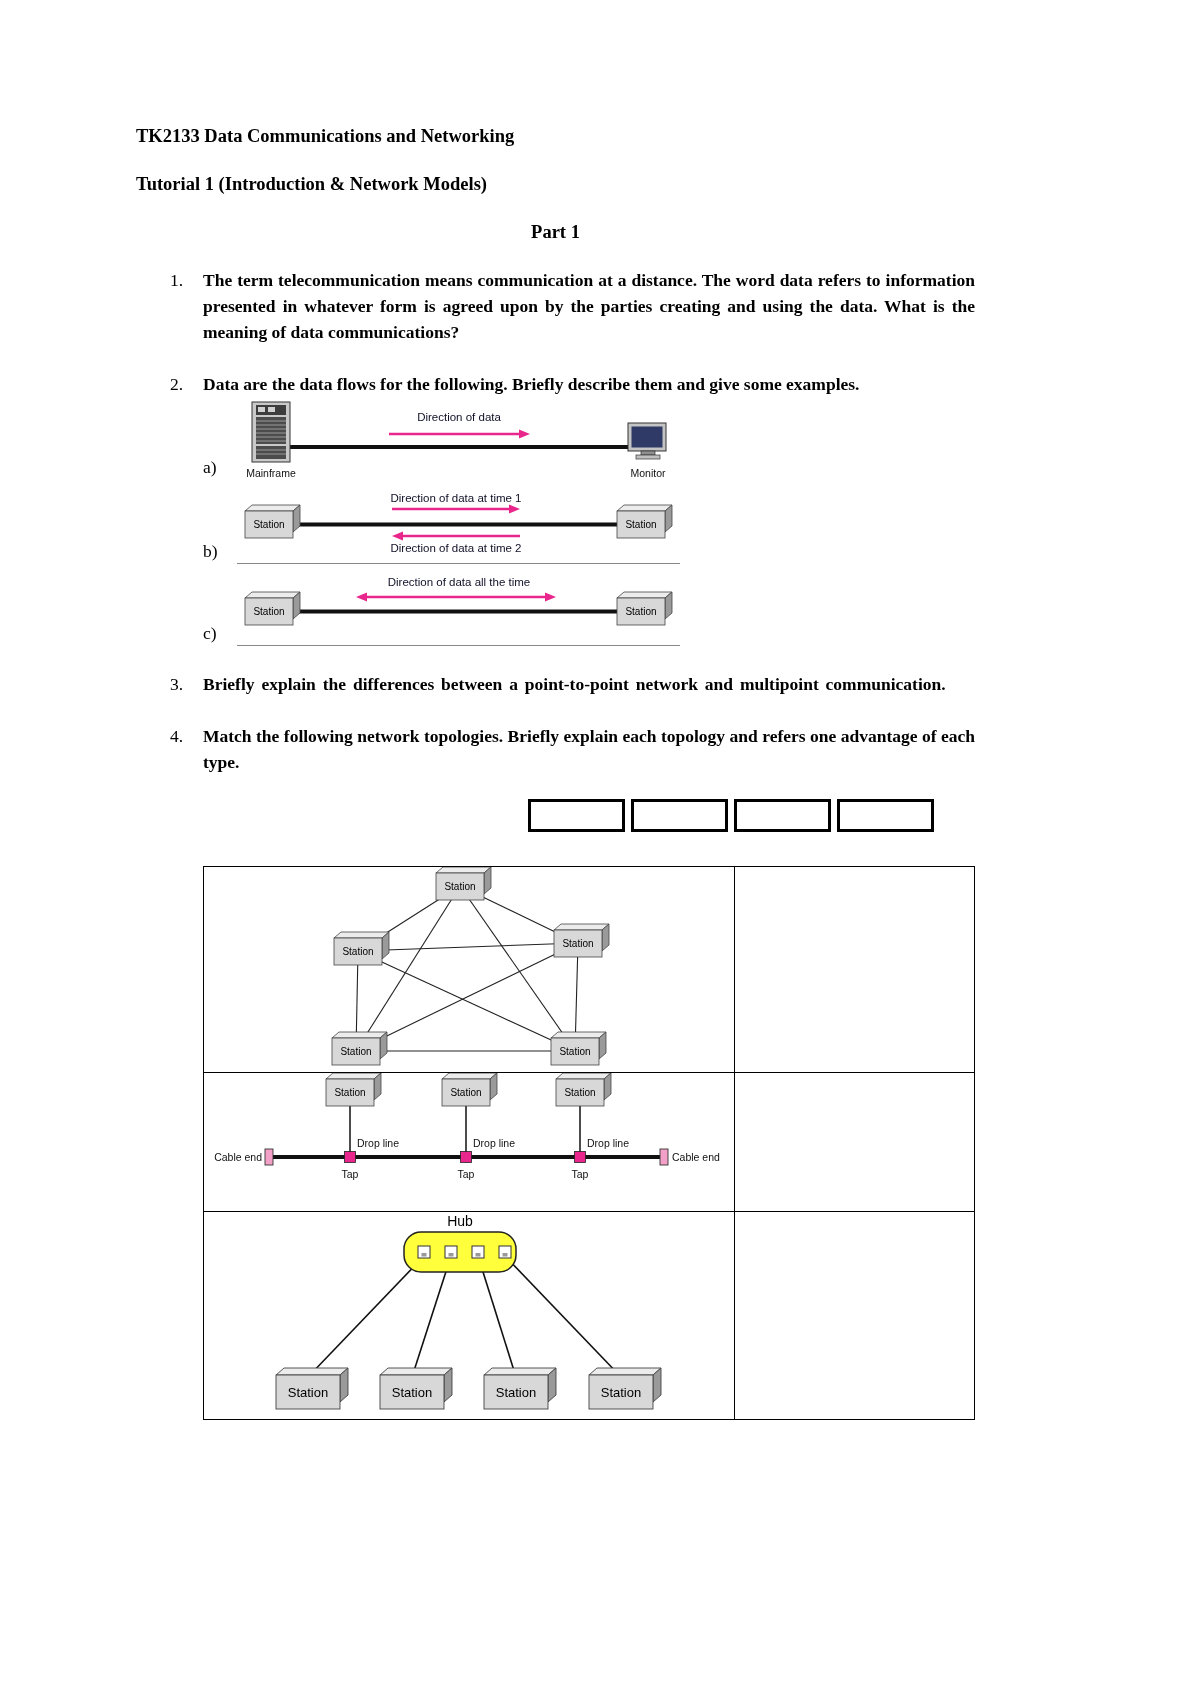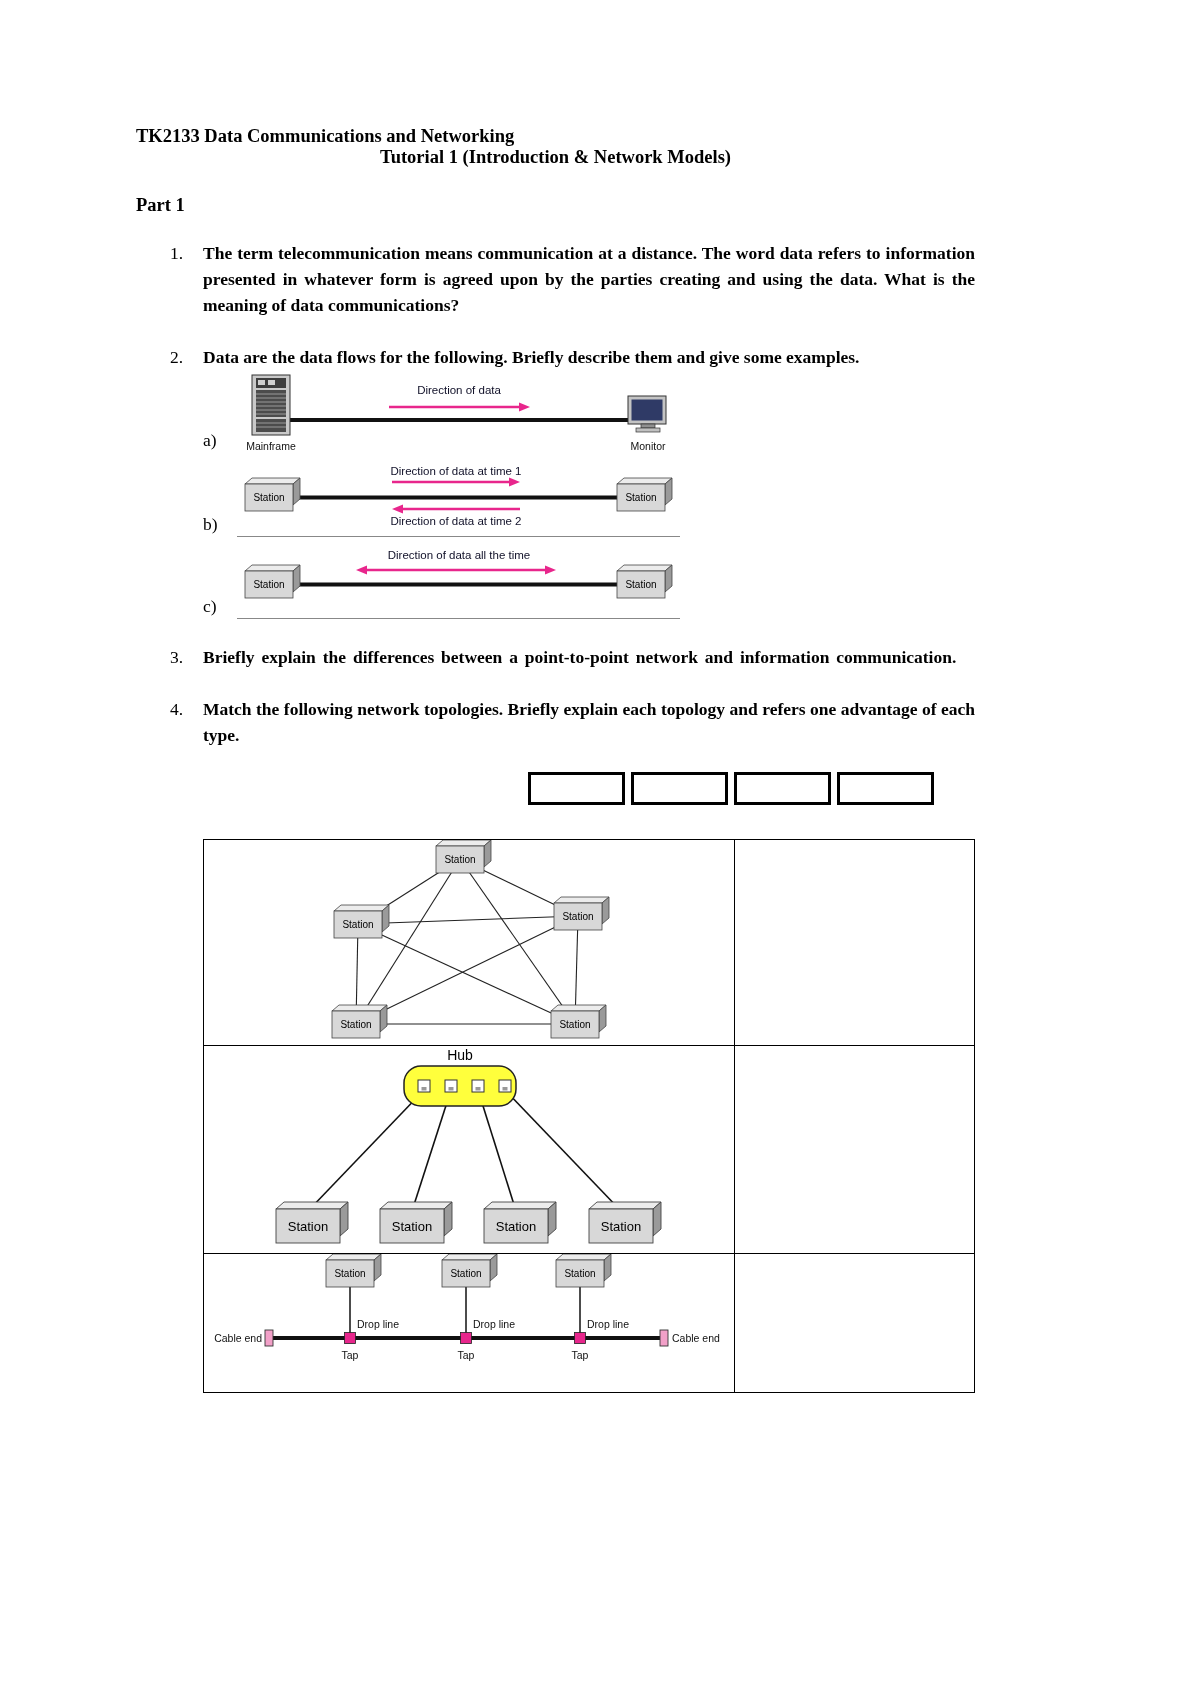--- a/index.html
+++ b/index.html
@@ -2,22 +2,22 @@
 <html><head>
 <meta charset="utf-8">
 <style>
   html,body{margin:0;padding:0;background:#ffffff;}
   .page{
     position:relative;width:1200px;height:1696px;background:#ffffff;
     font-family:"Liberation Serif",serif;font-size:17.5px;color:#000;
     padding:126px 225px 40px 136px;box-sizing:border-box;overflow:hidden;
   }
   .h-title,.h-sub,.h-part{font-weight:bold;font-size:18.5px;line-height:21px;}
-  .h-sub{text-align:center;}
-  .h-part{margin-top:27px;}
+  .h-sub{margin-top:27px;}
+  .h-part{margin-top:27px;text-align:center;}
   .qitem{display:flex;line-height:26px;}
   .q1{margin-top:24px;}
   .q2{margin-top:26px;}
   .q3{margin-top:24px;}
   .q4{margin-top:26px;}
   .qnum{flex:0 0 67px;padding-left:34px;box-sizing:border-box;}
   .qtext{flex:1;text-align:justify;font-weight:bold;}
   .q3 .qtext{word-spacing:2.5px;}
   .fig-row{display:flex;align-items:flex-end;margin-left:67px;}
   .fa{margin-top:4px;}
@@ -140,21 +140,21 @@
       </g>
       <line x1="56" y1="38.5" x2="380" y2="38.5" stroke="#111" stroke-width="4"></line>
       <use href="#stn-s" x="8" y="19"></use>
       <use href="#stn-s" x="380" y="19"></use>
       <line x1="0" y1="72.5" x2="443" y2="72.5" stroke="#888" stroke-width="1"></line>
     </svg>
   </div>
 
   <div class="qitem q3">
     <span class="qnum">3.</span>
-    <div class="qtext">Briefly explain the differences between a point-to-point network and information communication.</div>
+    <div class="qtext">Briefly explain the differences between a point-to-point network and multipoint communication.</div>
   </div>
 
   <div class="qitem q4">
     <span class="qnum">4.</span>
     <div class="qtext">Match the following network topologies. Briefly explain each topology and refers one advantage of each type.</div>
   </div>
 
   <div class="ansrow">
     <div class="ansbox"></div>
     <div class="ansbox"></div>
@@ -177,49 +177,20 @@
             <line x1="154" y1="84" x2="371" y2="184"></line>
             <line x1="374" y1="76" x2="152" y2="184"></line>
             <line x1="374" y1="76" x2="371" y2="184"></line>
             <line x1="152" y1="184" x2="371" y2="184"></line>
           </g>
           <use href="#stn-s" x="232" y="0"></use>
           <use href="#stn-s" x="130" y="65"></use>
           <use href="#stn-s" x="350" y="57"></use>
           <use href="#stn-s" x="128" y="165"></use>
           <use href="#stn-s" x="347" y="165"></use>
-        </svg>
-      </td>
-      <td class="cell-a"></td>
-    </tr>
-    <tr>
-      <td class="cell-d" style="height:207px">
-        <svg width="528" height="205" viewBox="0 0 528 205">
-          <text x="256" y="14" text-anchor="middle" class="hub-text">Hub</text>
-          <g stroke="#111" stroke-width="1.6">
-            <line x1="220" y1="44" x2="104" y2="165"></line>
-            <line x1="247" y1="44" x2="208" y2="165"></line>
-            <line x1="274" y1="44" x2="312" y2="165"></line>
-            <line x1="301" y1="44" x2="417" y2="165"></line>
-          </g>
-          <rect x="200" y="20" width="112" height="40" rx="17" fill="#ffff3c" stroke="#222" stroke-width="1.5"></rect>
-          <g>
-            <rect x="214" y="34" width="12" height="12" fill="#fff" stroke="#333"></rect>
-            <rect x="217.5" y="41" width="5" height="3.5" fill="#999"></rect>
-            <rect x="241" y="34" width="12" height="12" fill="#fff" stroke="#333"></rect>
-            <rect x="244.5" y="41" width="5" height="3.5" fill="#999"></rect>
-            <rect x="268" y="34" width="12" height="12" fill="#fff" stroke="#333"></rect>
-            <rect x="271.5" y="41" width="5" height="3.5" fill="#999"></rect>
-            <rect x="295" y="34" width="12" height="12" fill="#fff" stroke="#333"></rect>
-            <rect x="298.5" y="41" width="5" height="3.5" fill="#999"></rect>
-          </g>
-          <use href="#stn-l" x="72" y="156"></use>
-          <use href="#stn-l" x="176" y="156"></use>
-          <use href="#stn-l" x="280" y="156"></use>
-          <use href="#stn-l" x="385" y="156"></use>
         </svg>
       </td>
       <td class="cell-a"></td>
     </tr>
     <tr>
       <td class="cell-d" style="height:138px">
         <svg width="528" height="120" viewBox="0 0 528 120">
           <g stroke="#111" stroke-width="1.5">
             <line x1="146" y1="33" x2="146" y2="84"></line>
             <line x1="262" y1="33" x2="262" y2="84"></line>
@@ -239,16 +210,45 @@
           <text x="383" y="74" class="ft">Drop line</text>
           <text x="146" y="105" text-anchor="middle" class="ft">Tap</text>
           <text x="262" y="105" text-anchor="middle" class="ft">Tap</text>
           <text x="376" y="105" text-anchor="middle" class="ft">Tap</text>
           <text x="58" y="88" text-anchor="end" class="ft">Cable end</text>
           <text x="468" y="88" class="ft">Cable end</text>
         </svg>
       </td>
       <td class="cell-a"></td>
     </tr>
+    <tr>
+      <td class="cell-d" style="height:207px">
+        <svg width="528" height="205" viewBox="0 0 528 205">
+          <text x="256" y="14" text-anchor="middle" class="hub-text">Hub</text>
+          <g stroke="#111" stroke-width="1.6">
+            <line x1="220" y1="44" x2="104" y2="165"></line>
+            <line x1="247" y1="44" x2="208" y2="165"></line>
+            <line x1="274" y1="44" x2="312" y2="165"></line>
+            <line x1="301" y1="44" x2="417" y2="165"></line>
+          </g>
+          <rect x="200" y="20" width="112" height="40" rx="17" fill="#ffff3c" stroke="#222" stroke-width="1.5"></rect>
+          <g>
+            <rect x="214" y="34" width="12" height="12" fill="#fff" stroke="#333"></rect>
+            <rect x="217.5" y="41" width="5" height="3.5" fill="#999"></rect>
+            <rect x="241" y="34" width="12" height="12" fill="#fff" stroke="#333"></rect>
+            <rect x="244.5" y="41" width="5" height="3.5" fill="#999"></rect>
+            <rect x="268" y="34" width="12" height="12" fill="#fff" stroke="#333"></rect>
+            <rect x="271.5" y="41" width="5" height="3.5" fill="#999"></rect>
+            <rect x="295" y="34" width="12" height="12" fill="#fff" stroke="#333"></rect>
+            <rect x="298.5" y="41" width="5" height="3.5" fill="#999"></rect>
+          </g>
+          <use href="#stn-l" x="72" y="156"></use>
+          <use href="#stn-l" x="176" y="156"></use>
+          <use href="#stn-l" x="280" y="156"></use>
+          <use href="#stn-l" x="385" y="156"></use>
+        </svg>
+      </td>
+      <td class="cell-a"></td>
+    </tr>
   </tbody>
     </table>
 
 </div>
 
 </body></html>

